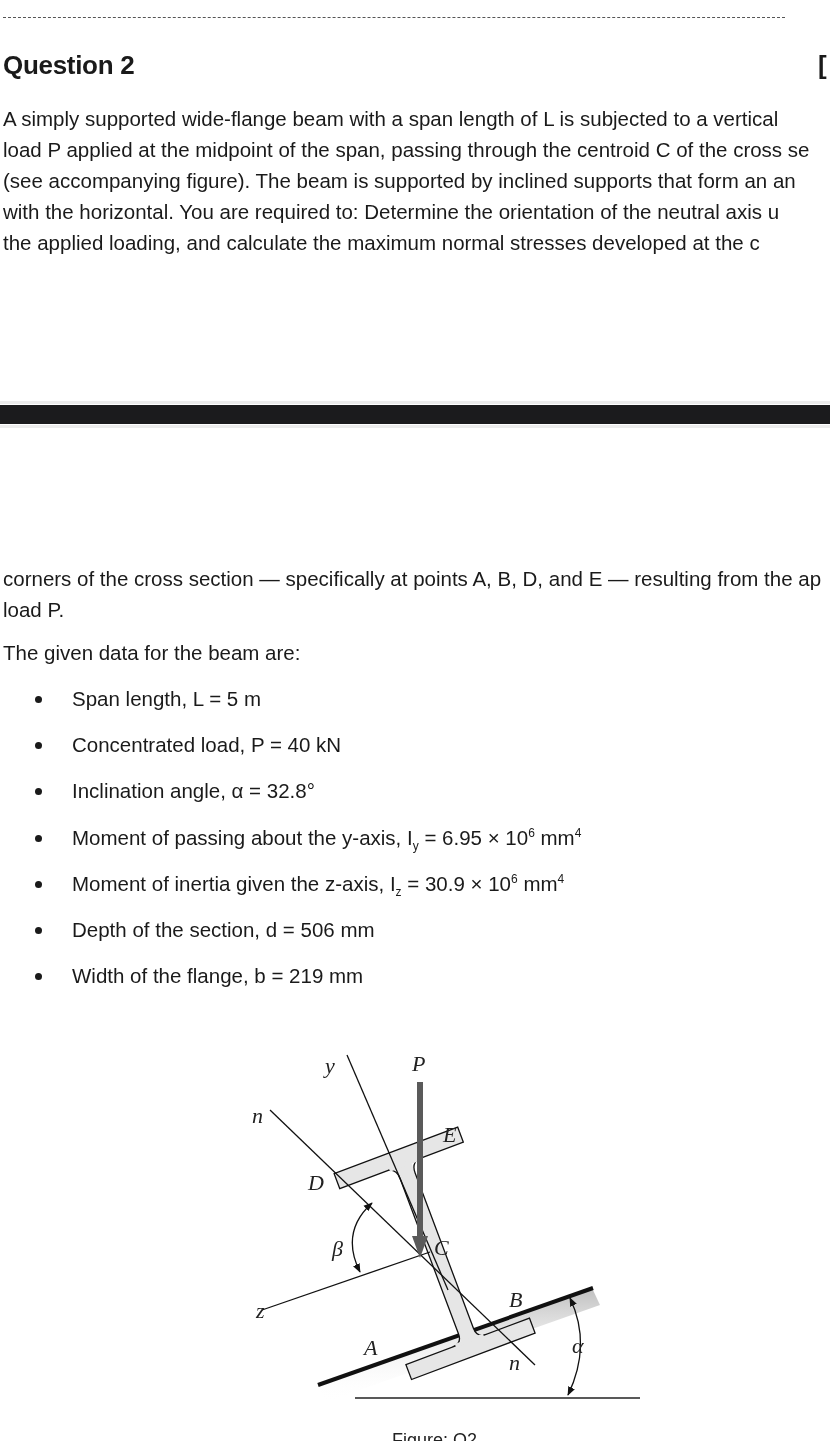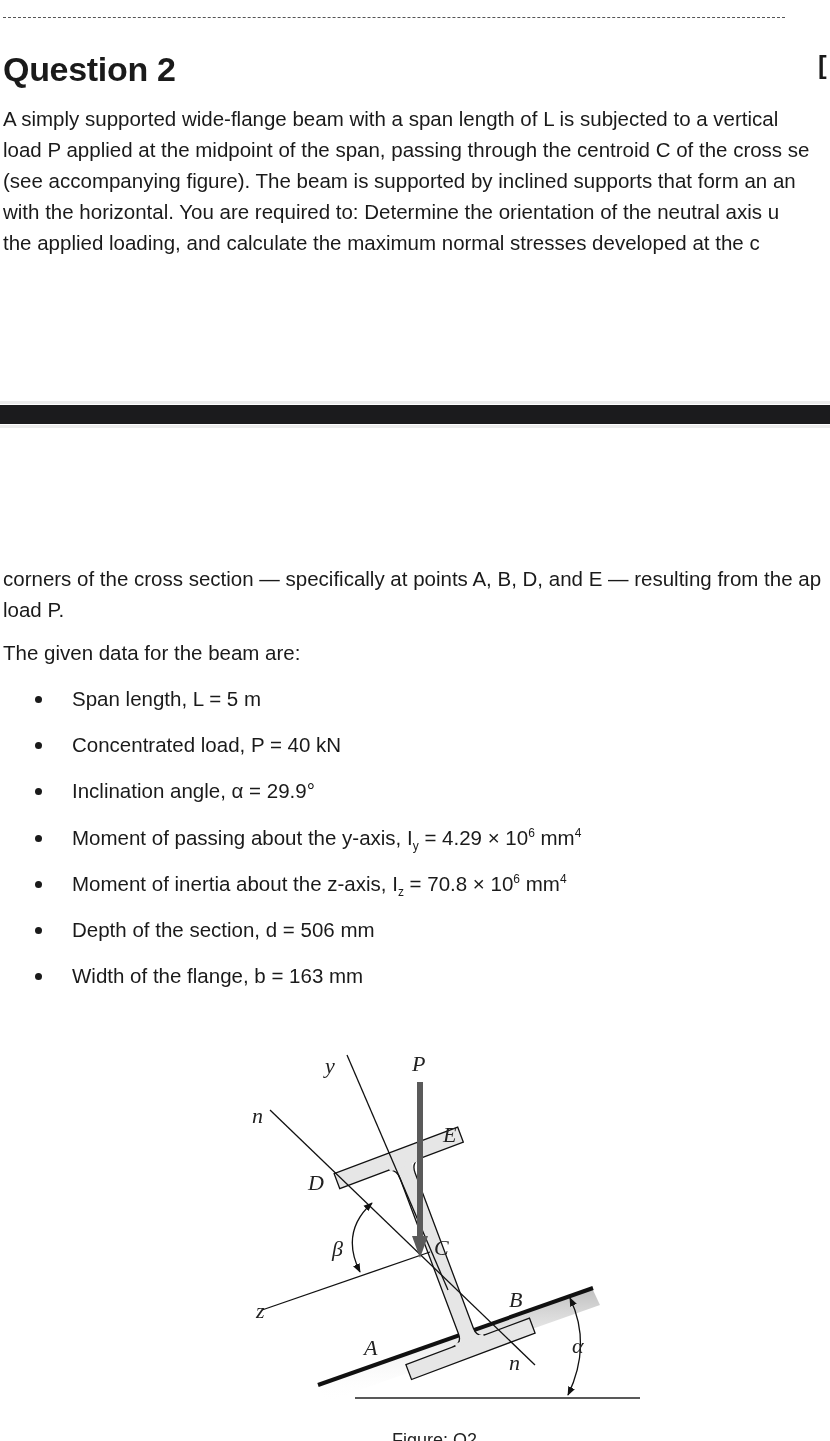--- a/index.html
+++ b/index.html
@@ -7,21 +7,21 @@
     width: 830px; height: 1441px; overflow: hidden; position: relative;
     font-family: "Liberation Sans", "DejaVu Sans", sans-serif;
     color: #1a1a1a;
   }
   .dash-rule {
     position: absolute; left: 3px; top: 17px; width: 782px; height: 0;
     border-top: 1.5px dashed #555;
   }
   .q-title {
     position: absolute; left: 3px; top: 50px;
-    font-size: 34px; font-weight: bold; letter-spacing: -0.3px;
+    font-size: 26px; font-weight: bold; letter-spacing: -0.3px;
   }
   .q-marks {
     position: absolute; left: 818px; top: 50px;
     font-size: 26px; font-weight: bold;
   }
   .para {
     position: absolute; left: 3px; width: 900px;
     font-size: 20.5px; line-height: 31px; white-space: nowrap;
   }
   .para .ln { display: block; }
@@ -80,37 +80,37 @@
   <li>
     <span class="dot"></span>
     <span class="txt">Span length, L = 5 m</span>
   </li>
   <li>
     <span class="dot"></span>
     <span class="txt">Concentrated load, P = 40 kN</span>
   </li>
   <li>
     <span class="dot"></span>
-    <span class="txt">Inclination angle, α = 29.9°</span>
+    <span class="txt">Inclination angle, α = 32.8°</span>
   </li>
   <li>
     <span class="dot"></span>
-    <span class="txt"><span>Moment of passing about the y-axis, I</span><sub>y</sub><span> = 4.29 × 10</span><sup>6</sup><span> mm</span><sup>4</sup></span>
+    <span class="txt"><span>Moment of passing about the y-axis, I</span><sub>y</sub><span> = 6.95 × 10</span><sup>6</sup><span> mm</span><sup>4</sup></span>
   </li>
   <li>
     <span class="dot"></span>
-    <span class="txt"><span>Moment of inertia about the z-axis, I</span><sub>z</sub><span> = 70.8 × 10</span><sup>6</sup><span> mm</span><sup>4</sup></span>
+    <span class="txt"><span>Moment of inertia given the z-axis, I</span><sub>z</sub><span> = 30.9 × 10</span><sup>6</sup><span> mm</span><sup>4</sup></span>
   </li>
   <li>
     <span class="dot"></span>
     <span class="txt">Depth of the section, d = 506 mm</span>
   </li>
   <li>
     <span class="dot"></span>
-    <span class="txt">Width of the flange, b = 163 mm</span>
+    <span class="txt">Width of the flange, b = 219 mm</span>
   </li>
 </ul>
 
 <svg class="figure" viewBox="0 1040 830 401">
   <defs>
     <linearGradient id="shadeGrad" x1="0" y1="0" x2="0" y2="1">
       <stop offset="0" stop-color="#8a8a8a"></stop>
       <stop offset="1" stop-color="#ffffff" stop-opacity="0"></stop>
     </linearGradient>
     <marker id="arrHead" viewBox="0 0 10 10" refX="9" refY="5" markerWidth="7" markerHeight="7" orient="auto-start-reverse">

